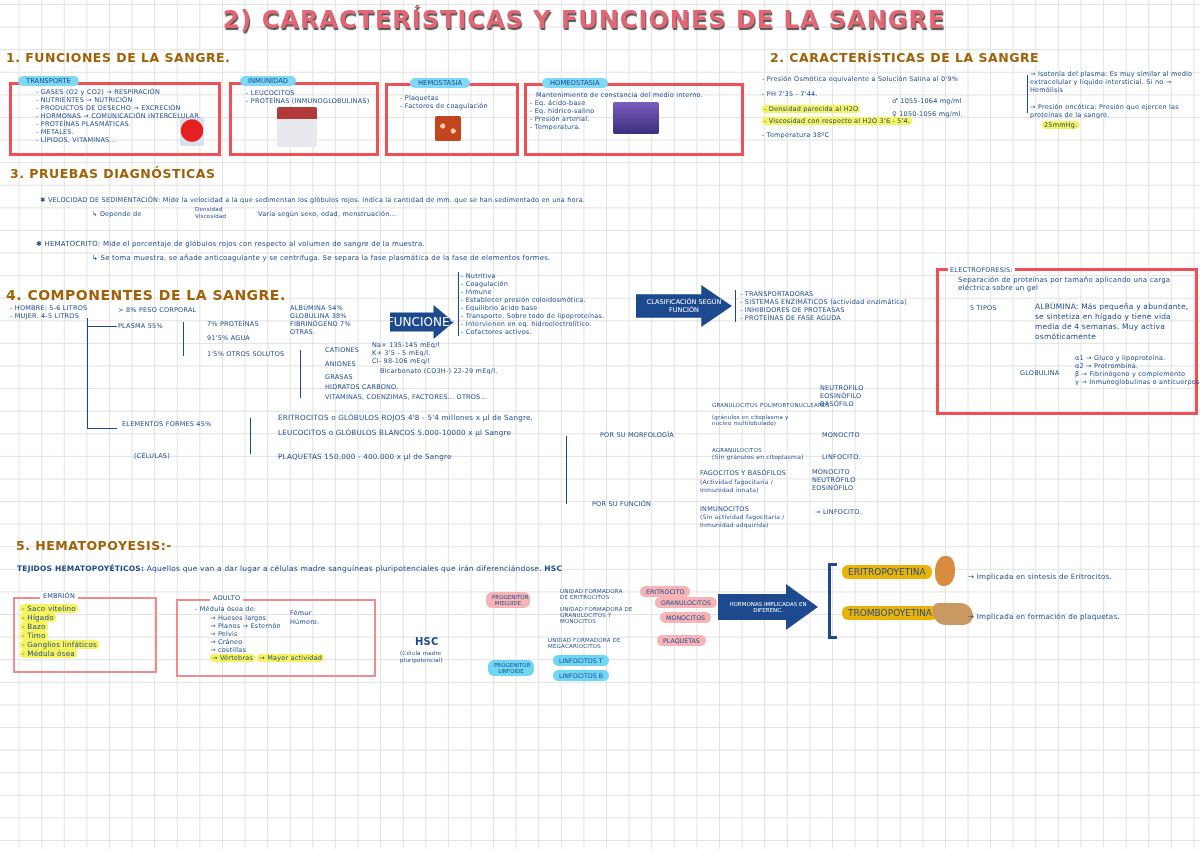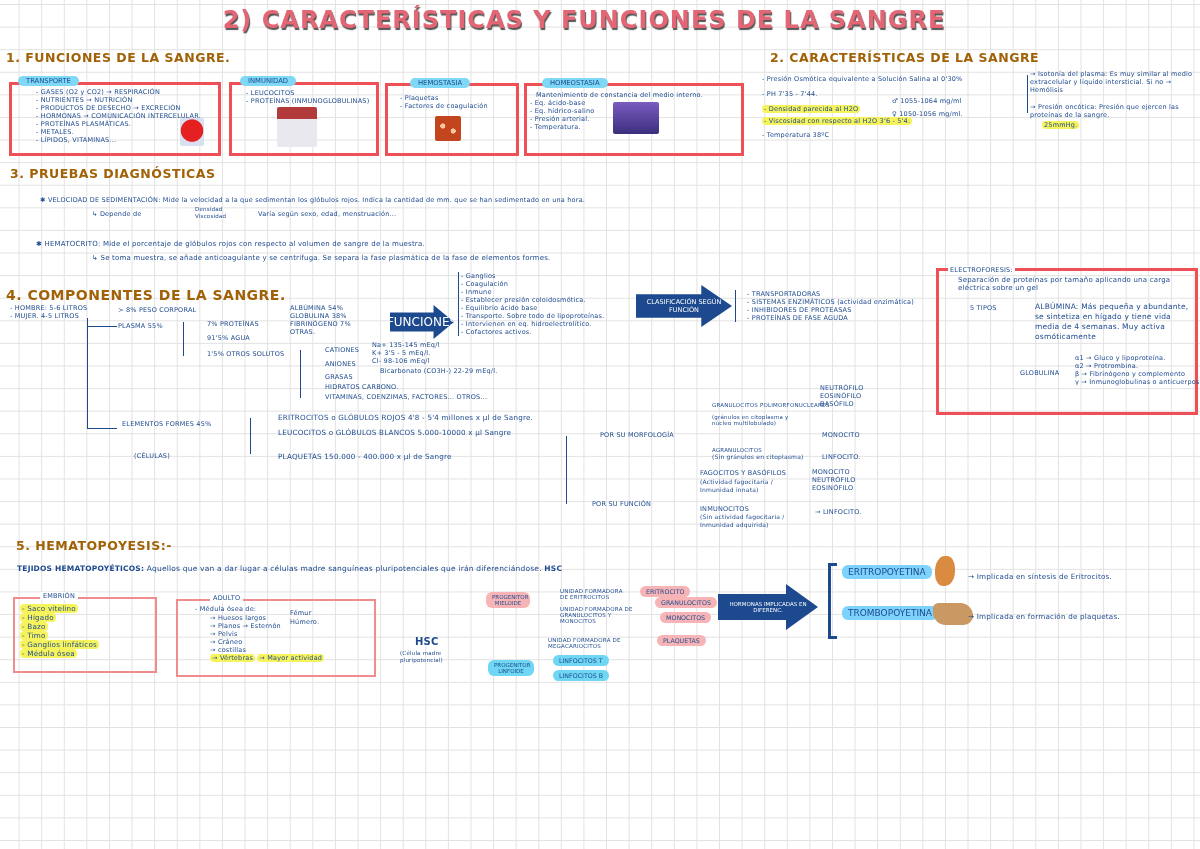--- a/index.html
+++ b/index.html
@@ -22,21 +22,21 @@
     font-family:"DejaVu Sans",sans-serif;font-weight:bold;font-size:24px;letter-spacing:1px;
     color:#e36675;text-shadow:1px 2px 1px #555;
   }
   .h{color:#a16207;font-weight:bold;font-size:12.5px;letter-spacing:0.5px;white-space:nowrap;}
   .box{border:3px solid #ef5055;}
   .box.thin{border:2px solid #f08b8e;}
   .tag{background:#7fd8f5;border-radius:8px;padding:1px 8px;font-size:6.8px;color:#1d4a8f;white-space:nowrap;}
   .hl{background:#f6f35c;border-radius:4px;padding:0 2px;}
   .pk{background:#f6b4b6;border-radius:6px;padding:2px 6px;font-size:6.3px;color:#1d4a8f;white-space:nowrap;}
   .cy{background:#6fd6f3;border-radius:6px;padding:2px 6px;font-size:6.3px;color:#1d4a8f;white-space:nowrap;}
-  .mg{background:#7dd3fc;border-radius:6px;padding:2px 6px;font-size:9px;color:#1d4a8f;white-space:nowrap;}
+  .mg{background:#eab308;border-radius:6px;padding:2px 6px;font-size:9px;color:#1d4a8f;white-space:nowrap;}
   .arrow{
     background:#1d4a8f;color:#fff;font-size:12px;display:flex;align-items:center;justify-content:center;text-align:center;
     clip-path:polygon(0 22%,68% 22%,68% 0,100% 50%,68% 100%,68% 78%,0 78%);
   }
   .ln{position:absolute;background:#1d4a8f;}
   .img{position:absolute;border-radius:2px;}
 </style>
 </head>
 <body>
 
@@ -79,21 +79,21 @@
 <div class="abs" style="left:530px;top:99px;">
   <div class="t">- Eq. ácido-base</div>
   <div class="t">- Eq. hídrico-salino</div>
   <div class="t">- Presión arterial.</div>
   <div class="t">- Temperatura.</div>
 </div>
 <div class="img" style="left:613px;top:102px;width:46px;height:32px;background:linear-gradient(#7a5cc0,#3b2f7d);"></div>
 
 <div class="abs h" style="left:770px;top:50px;">2. CARACTERÍSTICAS DE LA SANGRE</div>
 <div class="abs" style="left:762px;top:75px;">
-  <div class="t" style="margin-bottom:7px;">- Presión Osmótica equivalente a Solución Salina al 0'30%</div>
+  <div class="t" style="margin-bottom:7px;">- Presión Osmótica equivalente a Solución Salina al 0'9%</div>
   <div class="t" style="margin-bottom:7px;">- PH 7'35 - 7'44.</div>
   <div class="t" style="margin-bottom:4px;"><span class="hl">- Densidad parecida al H2O</span></div>
   <div class="t" style="margin-bottom:6px;"><span class="hl">- Viscosidad con respecto al H2O 3'6 - 5'4.</span></div>
   <div class="t">- Temperatura 38ºC</div>
 </div>
 <div class="abs t" style="left:892px;top:97px;">♂ 1055-1064 mg/ml</div>
 <div class="abs t" style="left:892px;top:110px;">♀ 1050-1056 mg/ml.</div>
 <div class="ln" style="left:1027px;top:75px;width:1px;height:38px;"></div>
 <div class="abs t" style="left:1030px;top:70px;width:170px;white-space:normal;">→ Isotonía del plasma: Es muy similar al medio extracelular y líquido intersticial. Si no → Hemólisis</div>
 <div class="abs t" style="left:1030px;top:103px;width:165px;white-space:normal;">→ Presión oncótica: Presión que ejercen las proteínas de la sangre.</div>
@@ -126,32 +126,32 @@
 
 <div class="abs" style="left:290px;top:304px;">
   <div class="t">ALBÚMINA 54%</div>
   <div class="t">GLOBULINA 38%</div>
   <div class="t">FIBRINÓGENO 7%</div>
   <div class="t">OTRAS.</div>
 </div>
 
 <div class="abs arrow" style="left:390px;top:305px;width:64px;height:34px;">FUNCIONES</div>
 <div class="abs" style="left:458px;top:272px;border-left:1px solid #1d4a8f;padding-left:2px;">
-  <div class="t">- Ganglios</div>
+  <div class="t">- Nutritiva</div>
   <div class="t">- Coagulación</div>
   <div class="t">- Inmune</div>
   <div class="t">- Establecer presión coloidosmótica.</div>
   <div class="t">- Equilibrio ácido base</div>
   <div class="t">- Transporte. Sobre todo de lipoproteínas.</div>
   <div class="t">- Intervienen en eq. hidroelectrolítico.</div>
   <div class="t">- Cofactores activos.</div>
 </div>
 
 <div class="abs arrow" style="left:636px;top:285px;width:96px;height:42px;font-size:6.5px;">CLASIFICACIÓN SEGÚN FUNCIÓN</div>
-<div class="abs" style="left:735px;top:290px;border-left:1px solid #1d4a8f;padding-left:11px;">
+<div class="abs" style="left:735px;top:290px;border-left:1px solid #1d4a8f;padding-left:4px;">
   <div class="t">- TRANSPORTADORAS</div>
   <div class="t">- SISTEMAS ENZIMÁTICOS (actividad enzimática)</div>
   <div class="t">- INHIBIDORES DE PROTEASAS</div>
   <div class="t">- PROTEÍNAS DE FASE AGUDA</div>
 </div>
 
 <div class="ln" style="left:300px;top:350px;width:1px;height:48px;"></div>
 <div class="abs t" style="left:325px;top:346px;">CATIONES</div>
 <div class="abs t" style="left:325px;top:360px;">ANIONES</div>
 <div class="abs t" style="left:325px;top:373px;">GRASAS</div>

